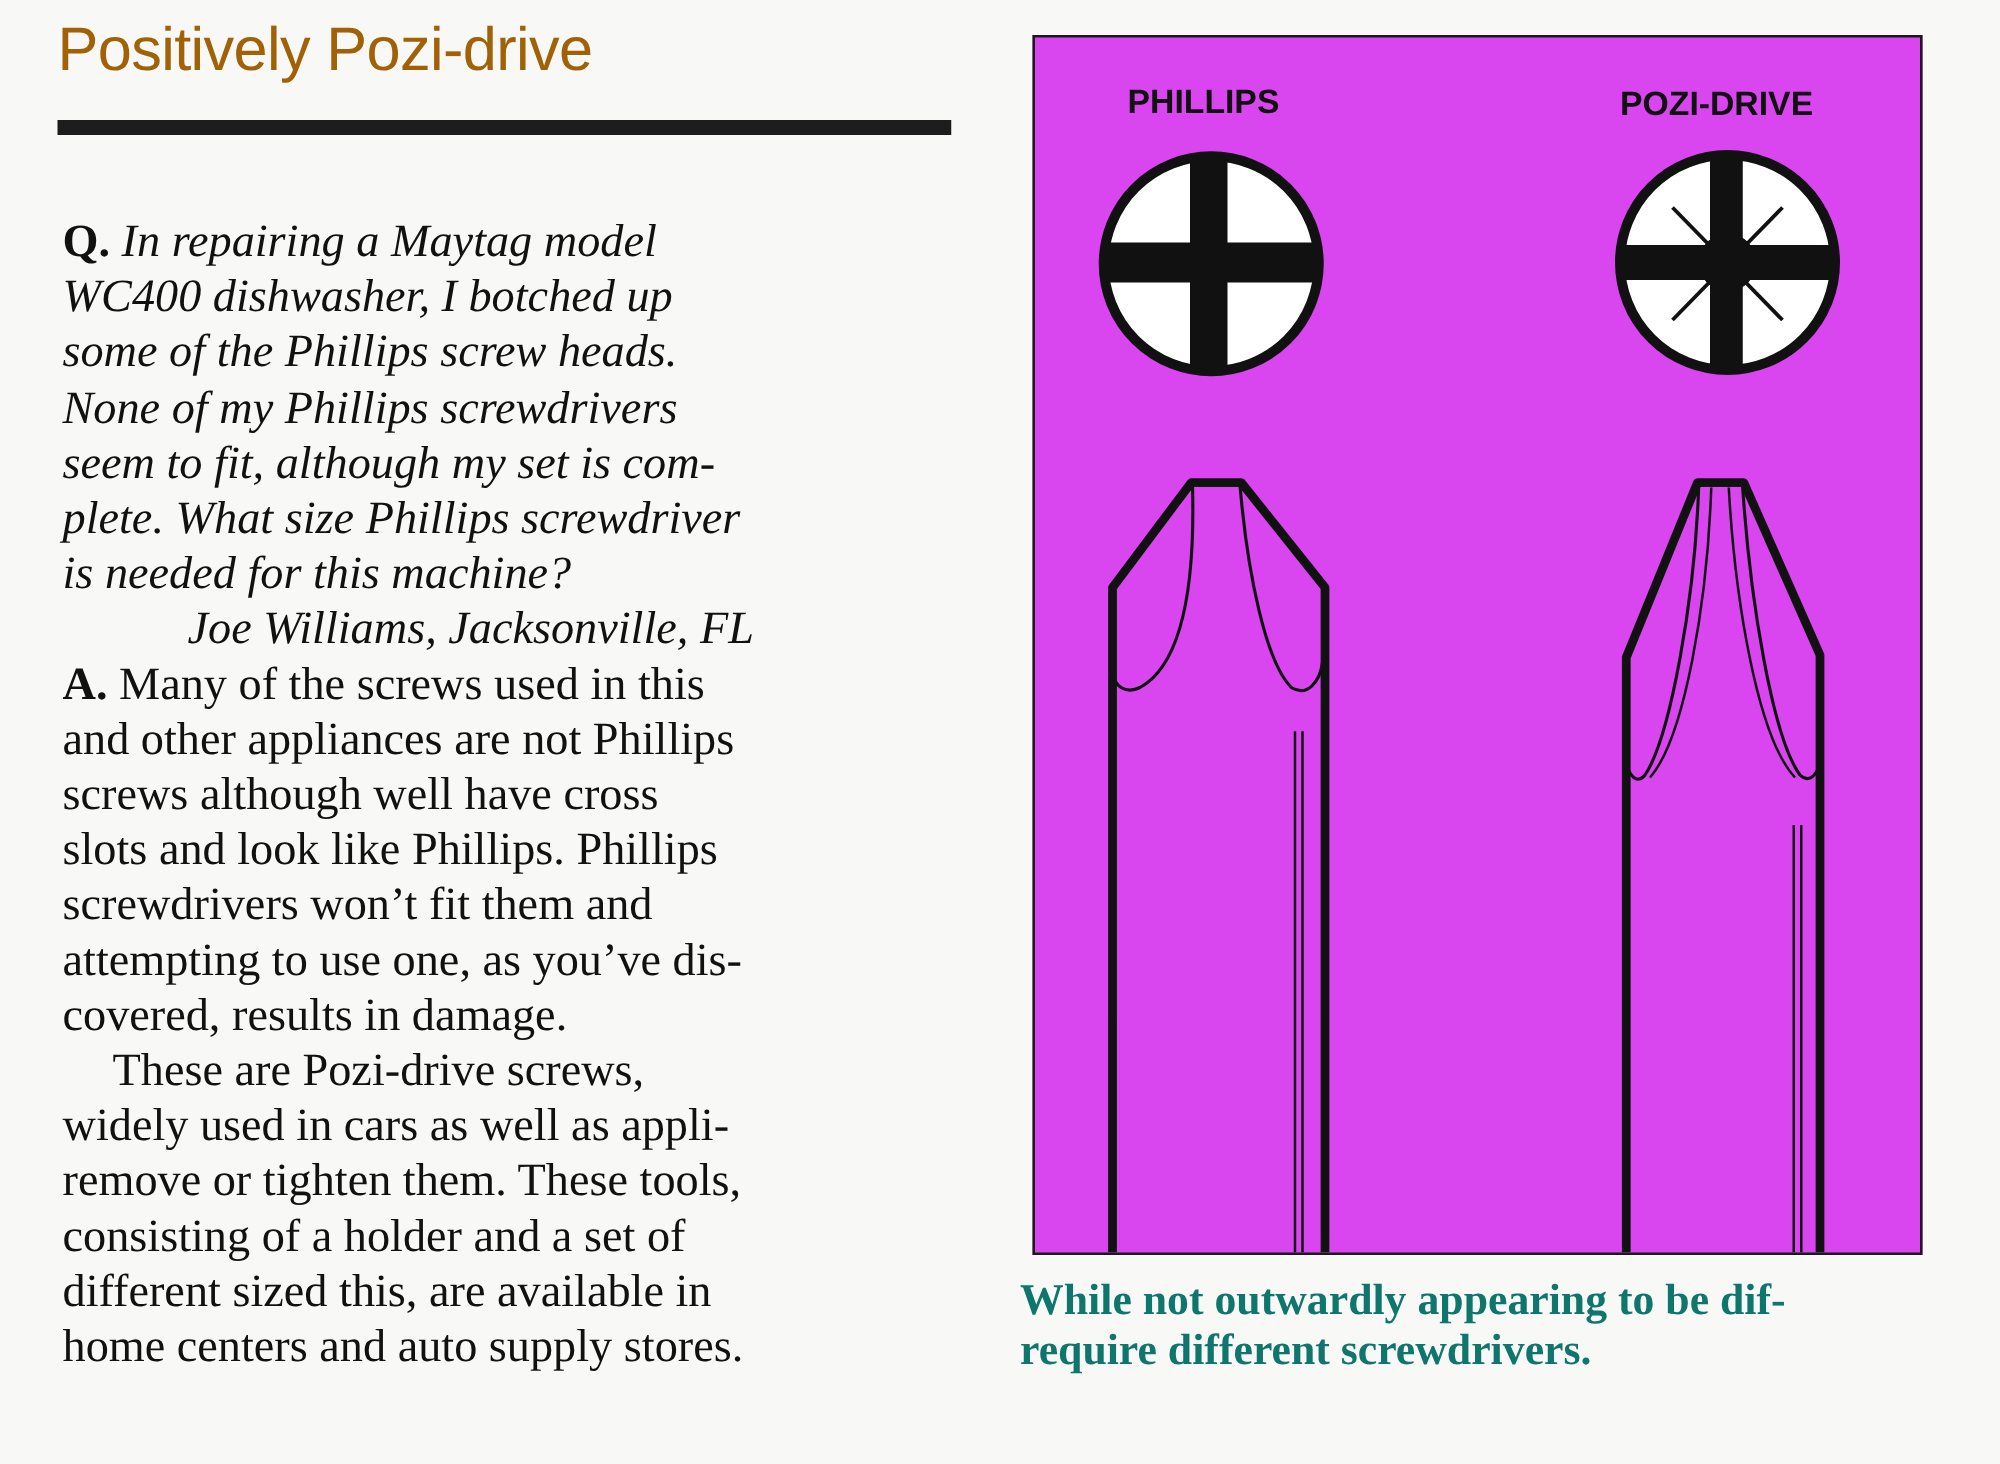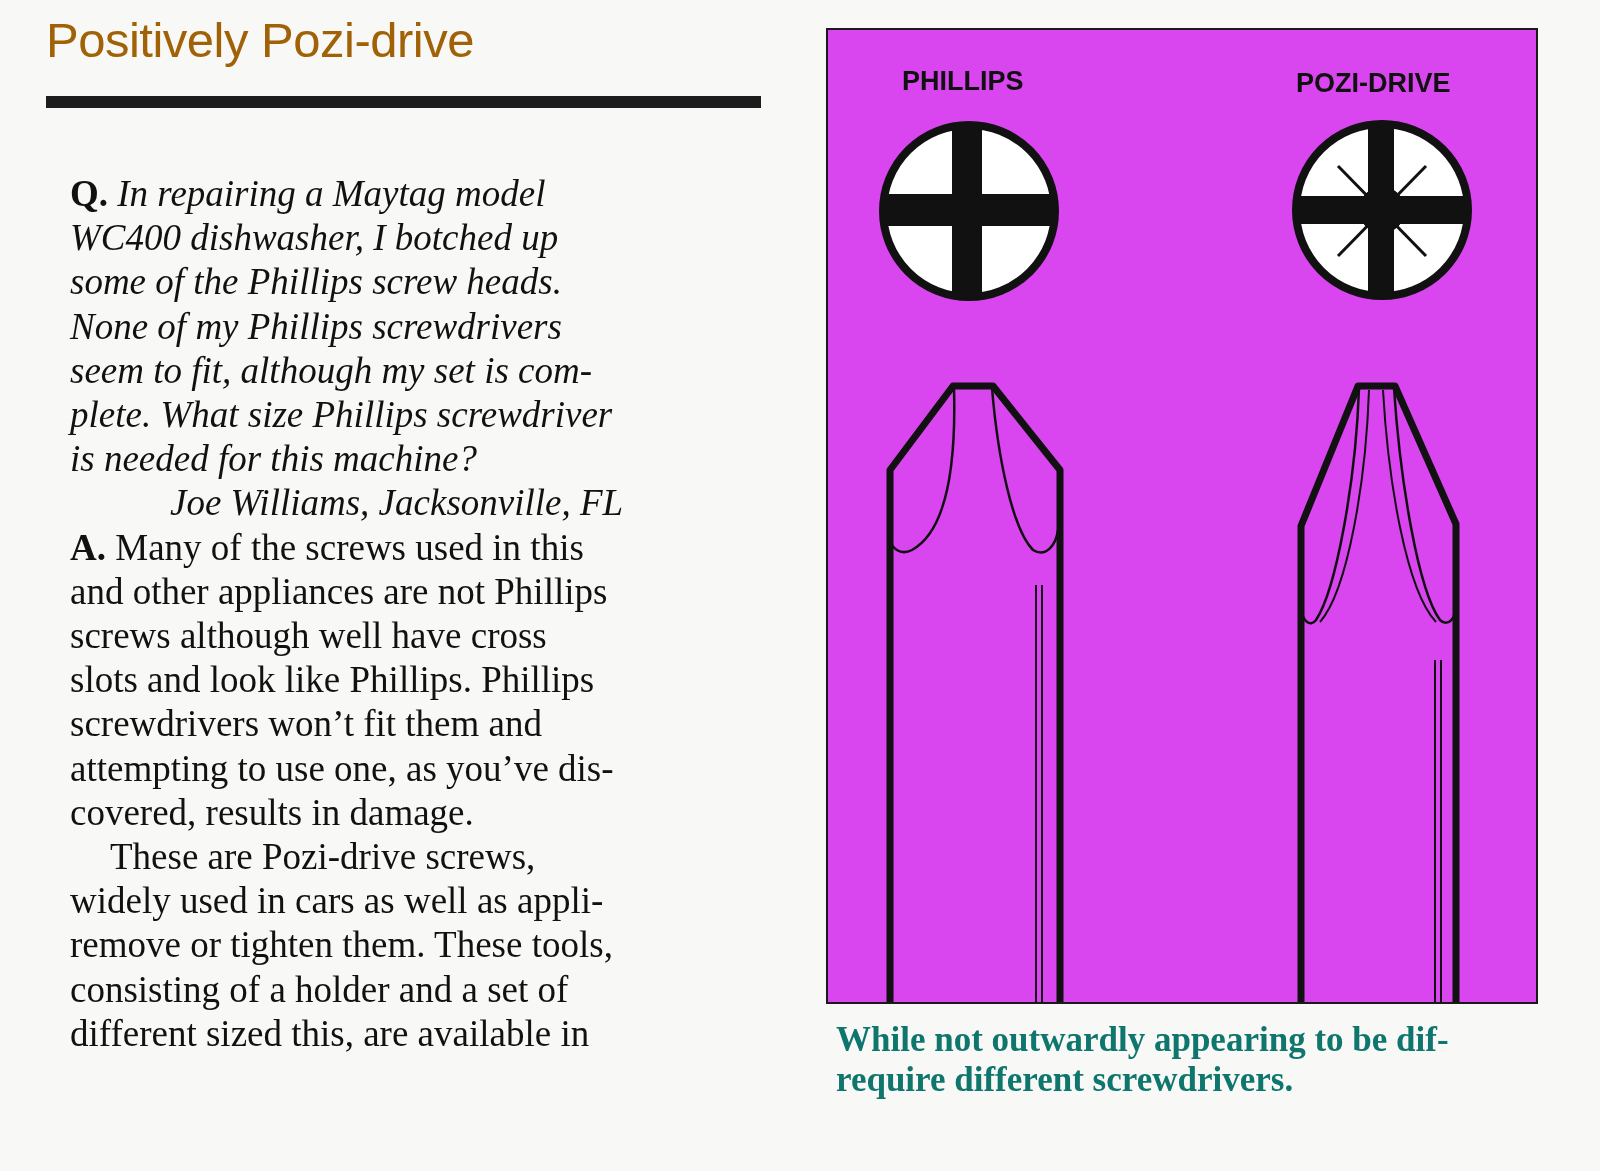--- a/index.html
+++ b/index.html
@@ -44,21 +44,21 @@
   .column {
     position: absolute;
     left: 50px;
     top: 172px;
     width: 700px;
     font-family: "Liberation Serif", serif;
     font-size: 37px;
     line-height: 44.2px;
     color: #111;
   }
-  .line { display: block; white-space: nowrap; margin-left: 20px; }
+  .line { display: block; white-space: nowrap; }
   .q-label, .a-label { font-weight: bold; font-style: normal; }
   .italic { font-style: italic; }
   .signature { padding-left: 100px; }
   .indent { padding-left: 40px; }
 
   
   .figure-box {
     position: absolute;
     left: 814px;
     top: 28px;
@@ -122,20 +122,21 @@
       <span class="line">screws although well have cross</span>
       <span class="line">slots and look like Phillips. Phillips</span>
       <span class="line">screwdrivers won’t fit them and</span>
       <span class="line">attempting to use one, as you’ve dis-</span>
       <span class="line">covered, results in damage.</span>
       <span class="line indent">These are Pozi-drive screws,</span>
       <span class="line">widely used in cars as well as appli-</span>
       <span class="line">remove or tighten them. These tools,</span>
       <span class="line">consisting of a holder and a set of</span>
       <span class="line">different sized this, are available in</span>
+      <span class="line">home centers and auto supply stores.</span>
     </div>
   </div>
 
   <div class="figure-box">
     <div class="fig-label phillips">PHILLIPS</div>
     <div class="fig-label pozi">POZI-DRIVE</div>
 
     <svg class="fig-svg" width="708" height="972" viewBox="0 0 708 972" xmlns="http://www.w3.org/2000/svg">
 
       <g>

